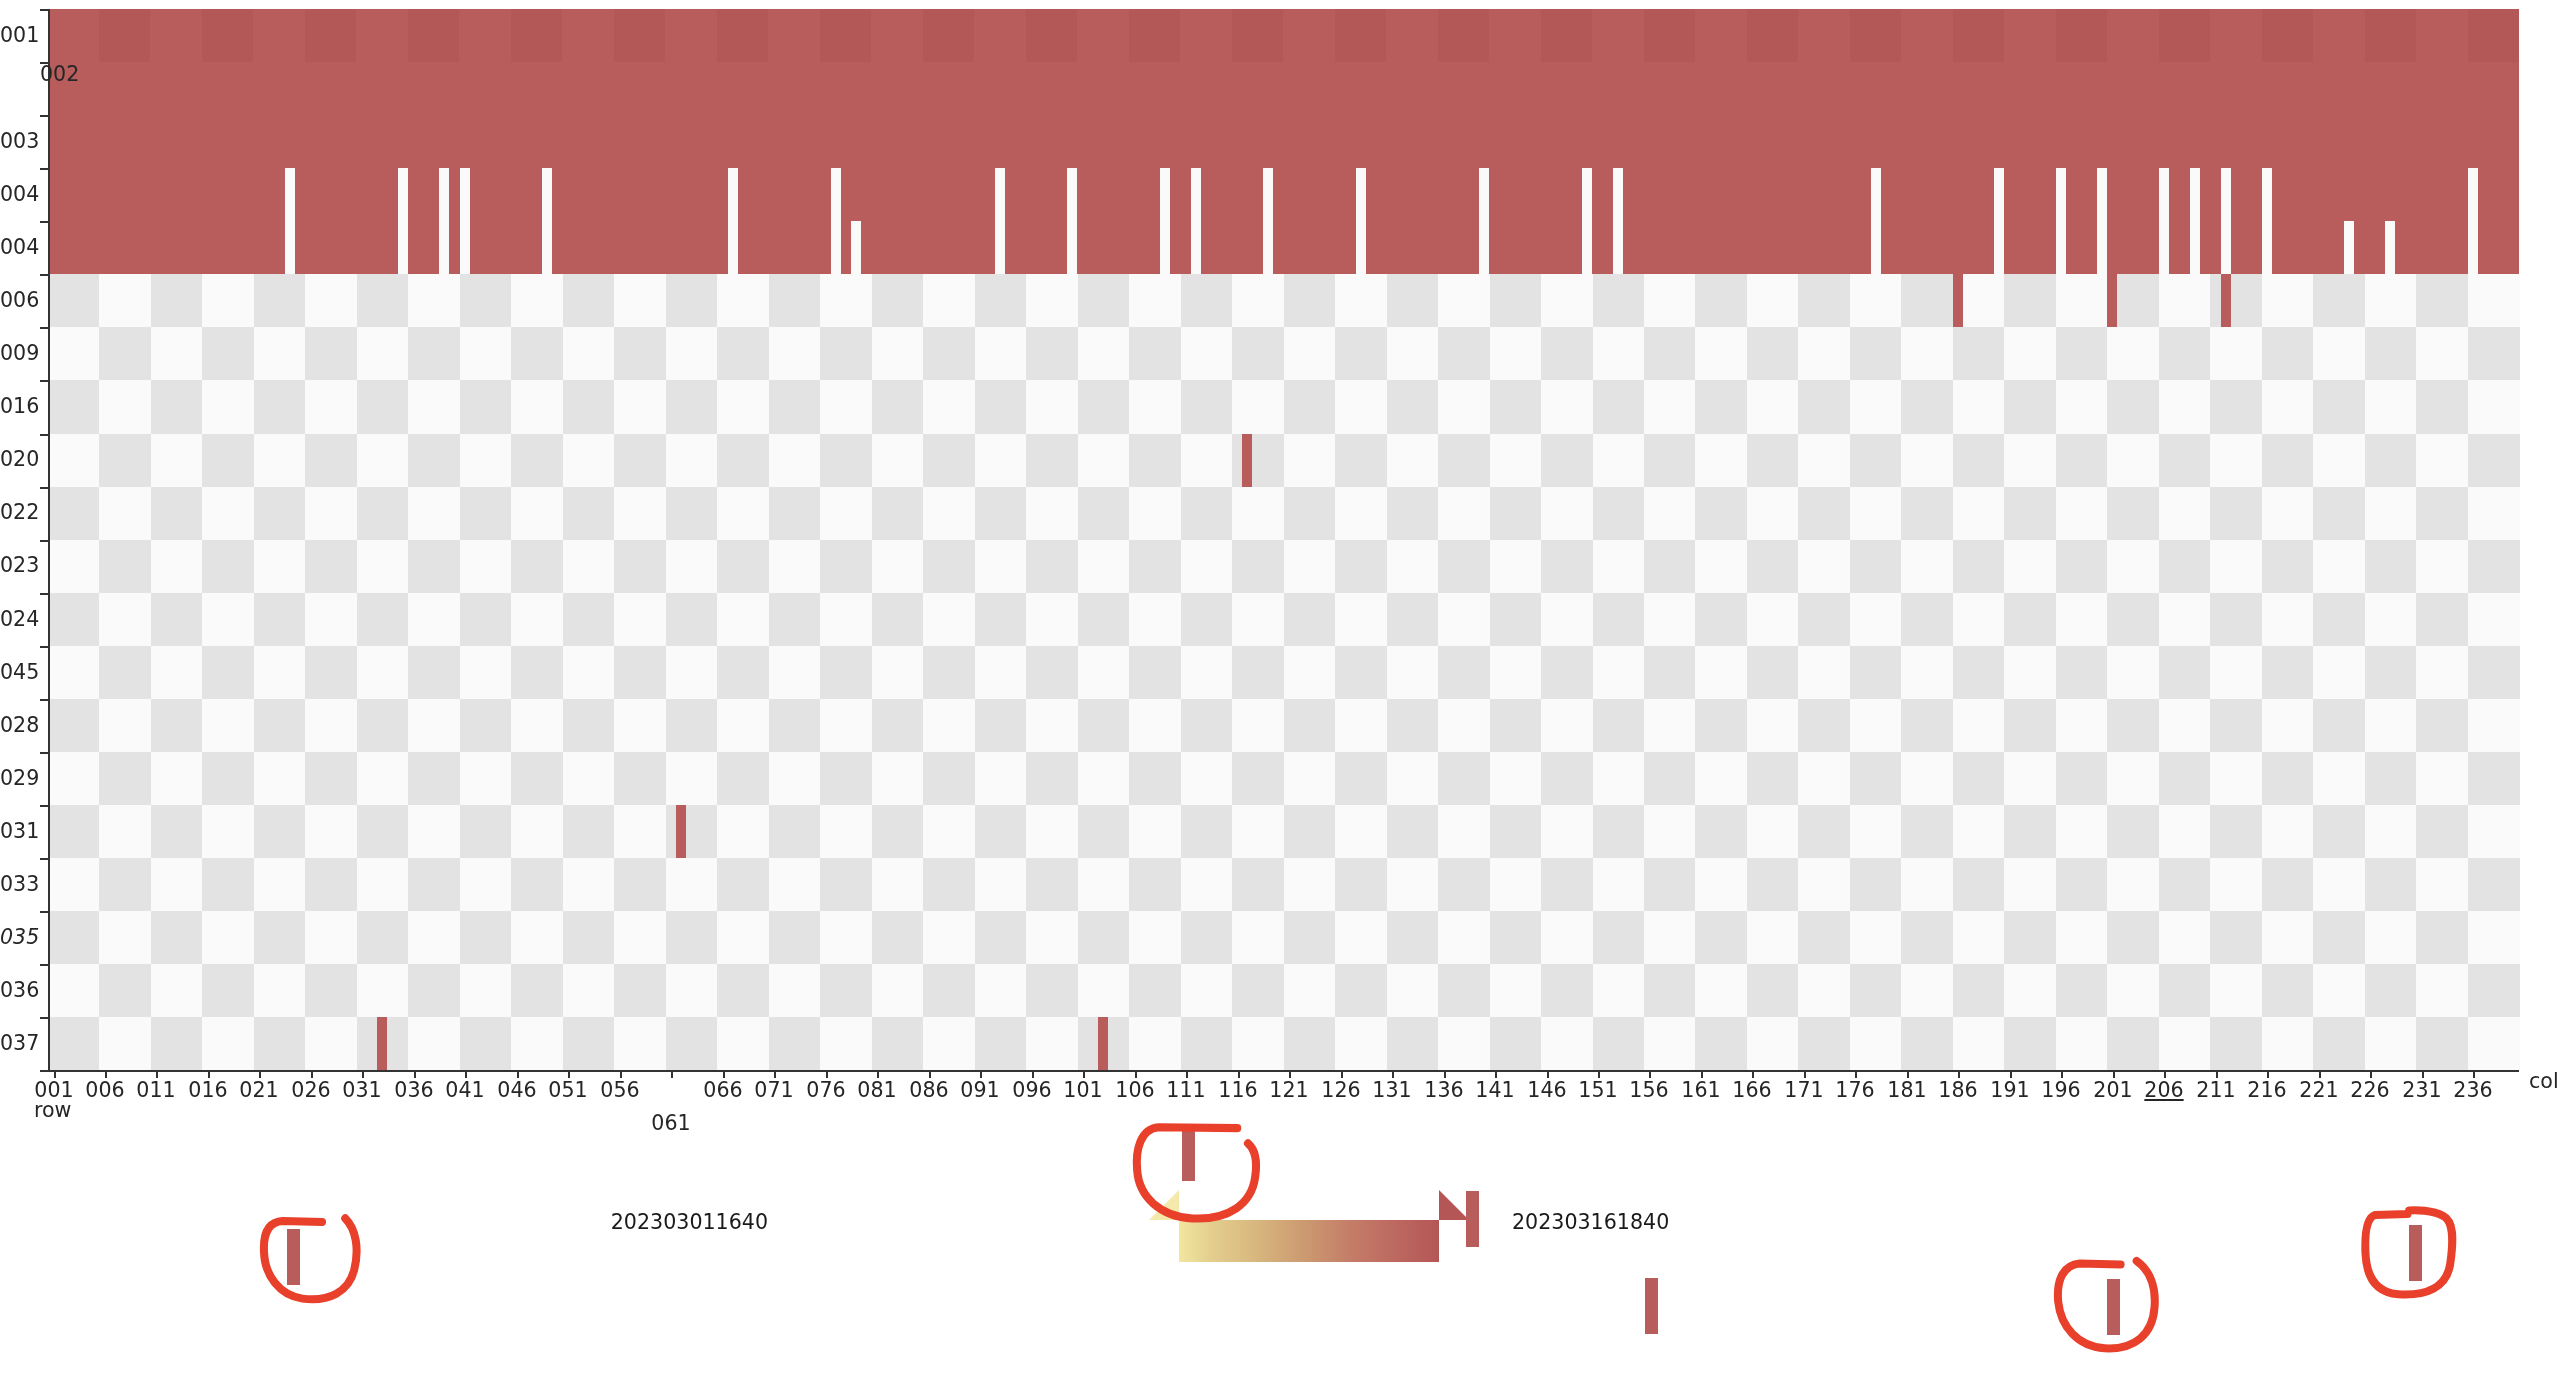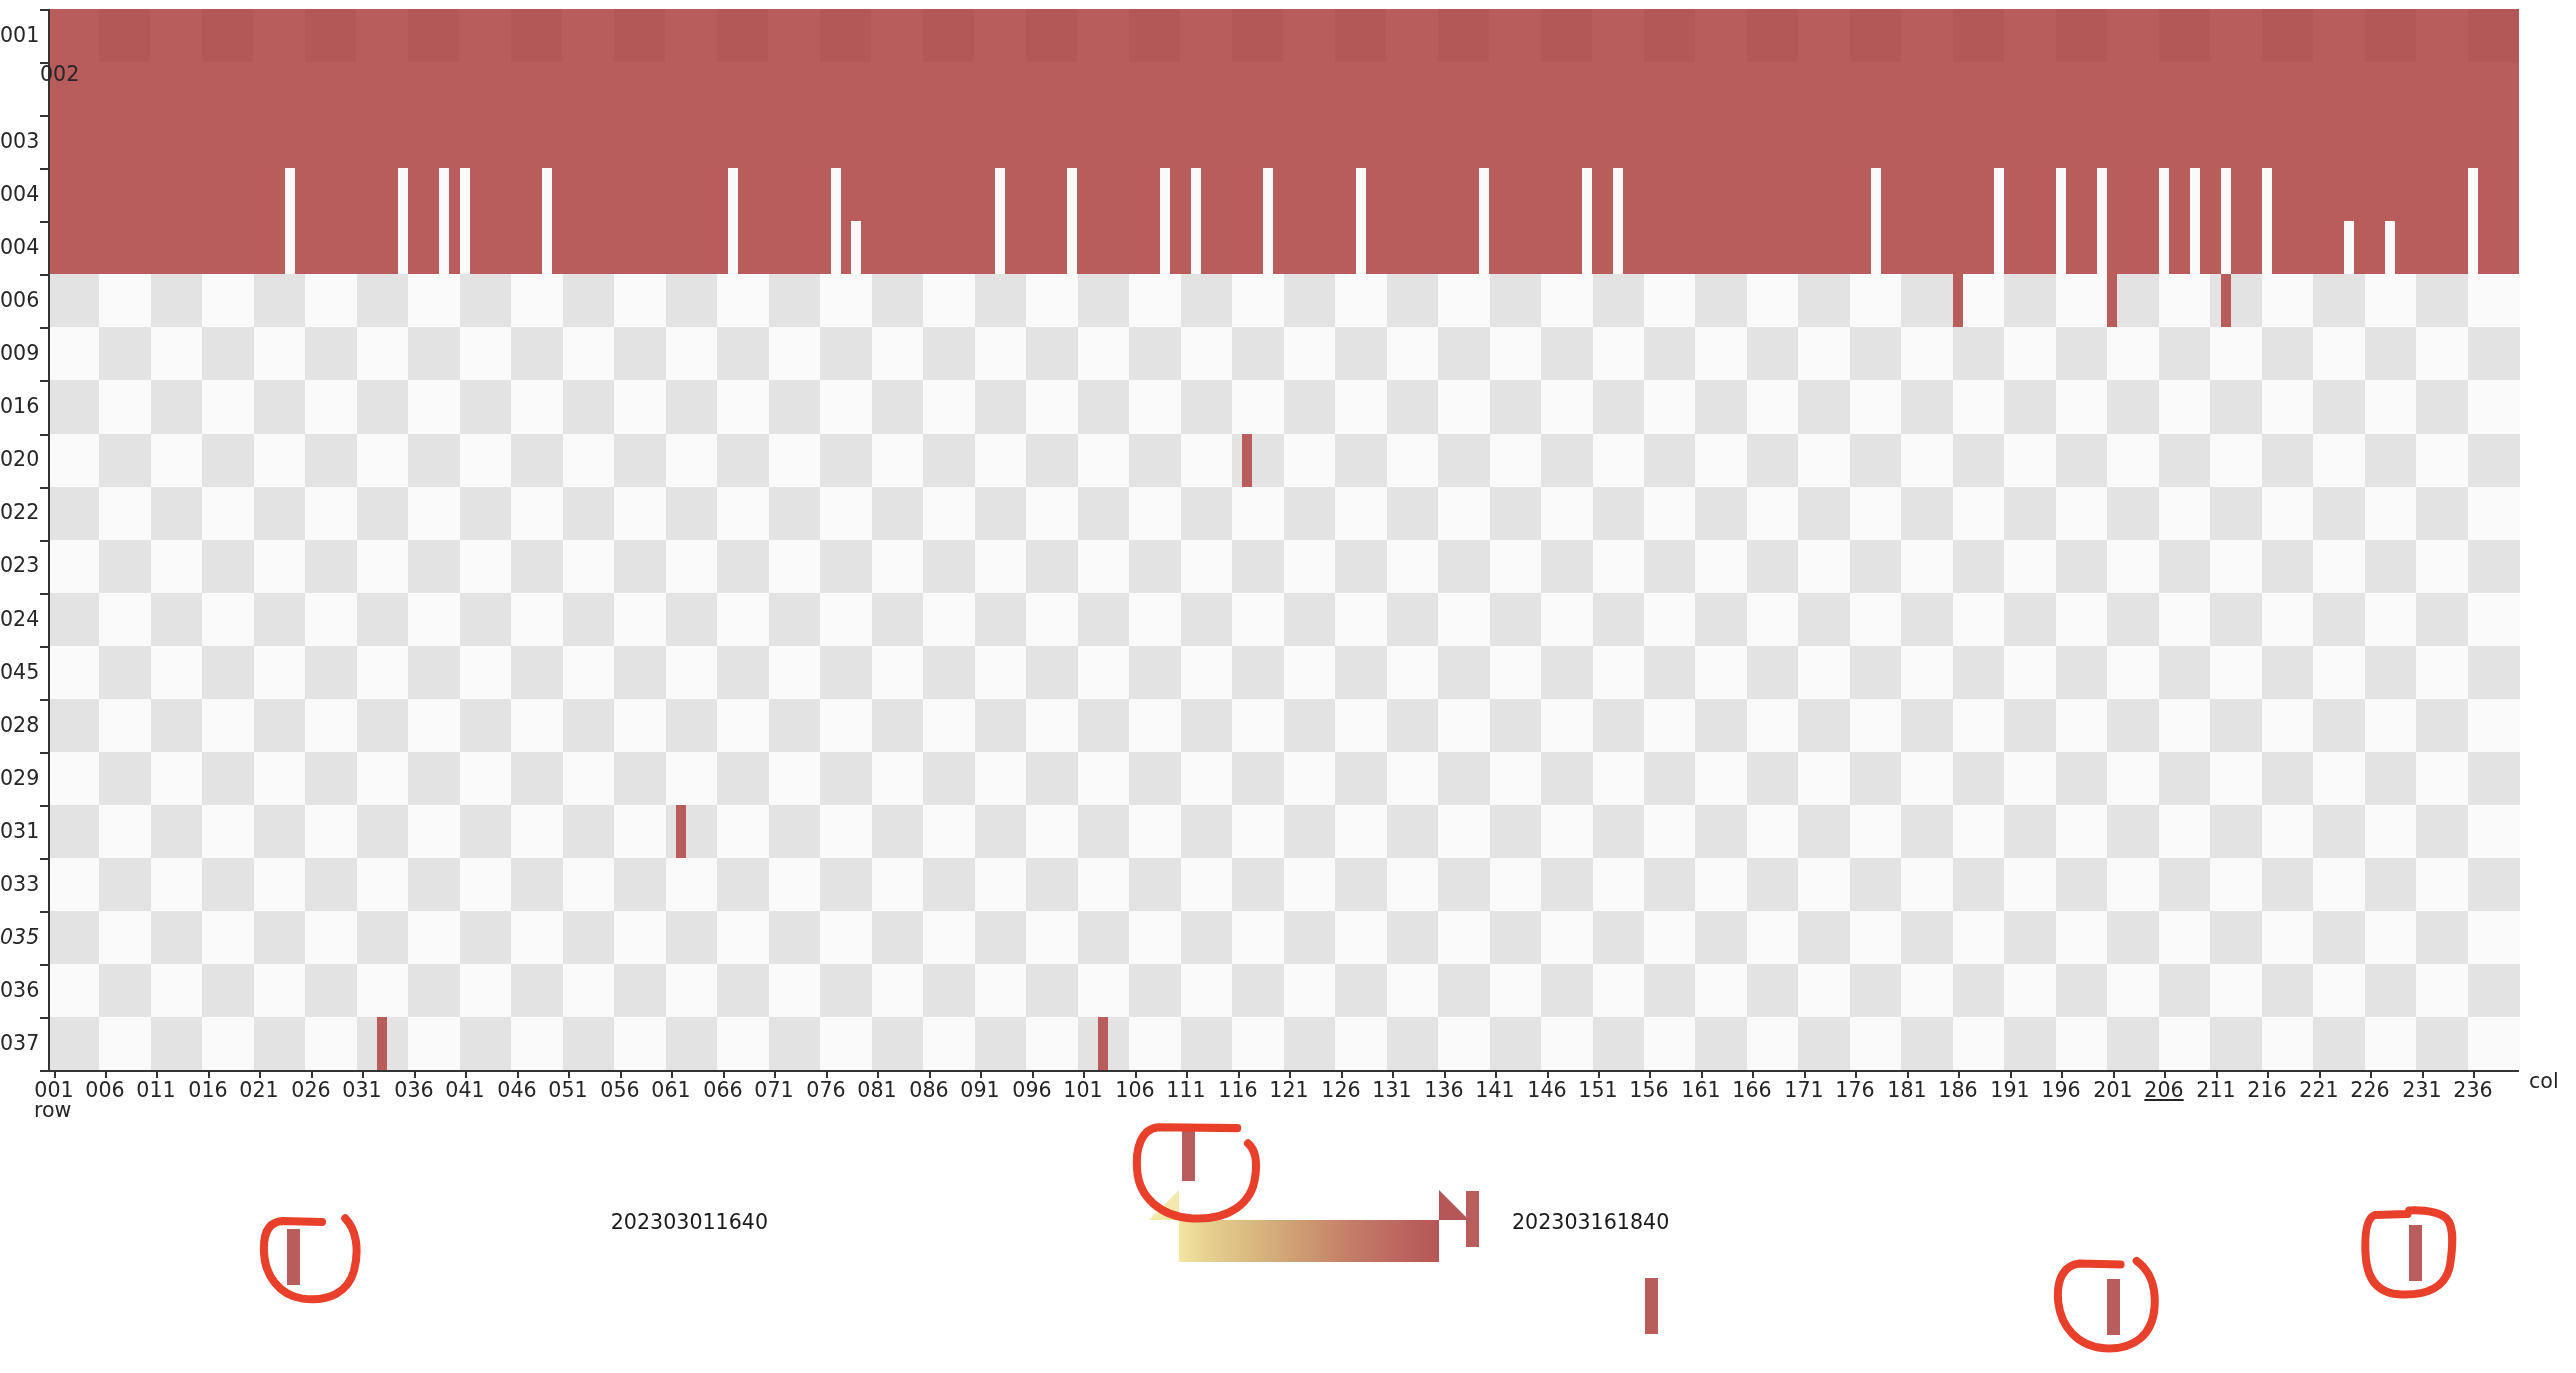--- a/index.html
+++ b/index.html
@@ -926,21 +926,21 @@
       <div class="xlab-txt" style="left: 414px;">036</div>
       <div class="tick xtick" style="left: 465px;"></div>
       <div class="xlab-txt" style="left: 465px;">041</div>
       <div class="tick xtick" style="left: 517px;"></div>
       <div class="xlab-txt" style="left: 517px;">046</div>
       <div class="tick xtick" style="left: 568px;"></div>
       <div class="xlab-txt" style="left: 568px;">051</div>
       <div class="tick xtick" style="left: 620px;"></div>
       <div class="xlab-txt" style="left: 620px;">056</div>
       <div class="tick xtick" style="left: 671px;"></div>
-      <div class="xlab-txt" style="left: 671px;">061</div>
+      <div class="xlab-txt" style="left: 671px; margin-top: 33px;">061</div>
       <div class="tick xtick" style="left: 723px;"></div>
       <div class="xlab-txt" style="left: 723px;">066</div>
       <div class="tick xtick" style="left: 774px;"></div>
       <div class="xlab-txt" style="left: 774px;">071</div>
       <div class="tick xtick" style="left: 826px;"></div>
       <div class="xlab-txt" style="left: 826px;">076</div>
       <div class="tick xtick" style="left: 877px;"></div>
       <div class="xlab-txt" style="left: 877px;">081</div>
       <div class="tick xtick" style="left: 929px;"></div>
       <div class="xlab-txt" style="left: 929px;">086</div>

